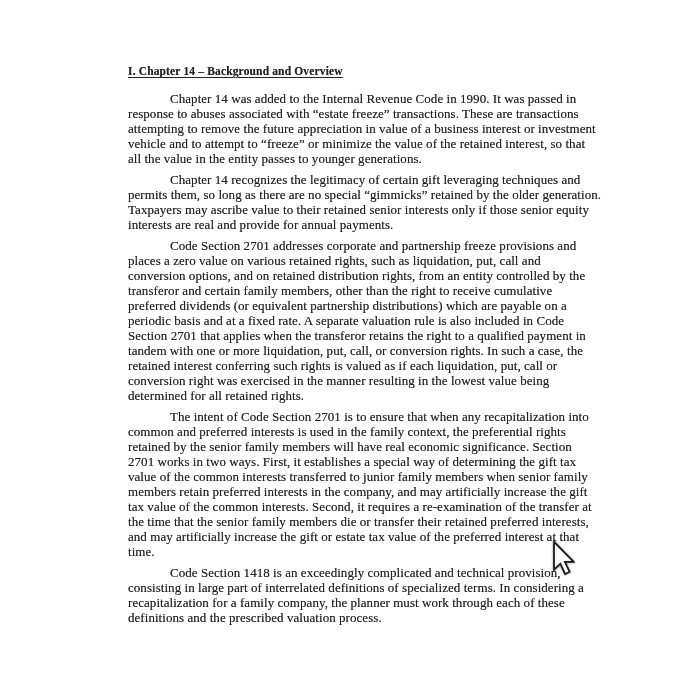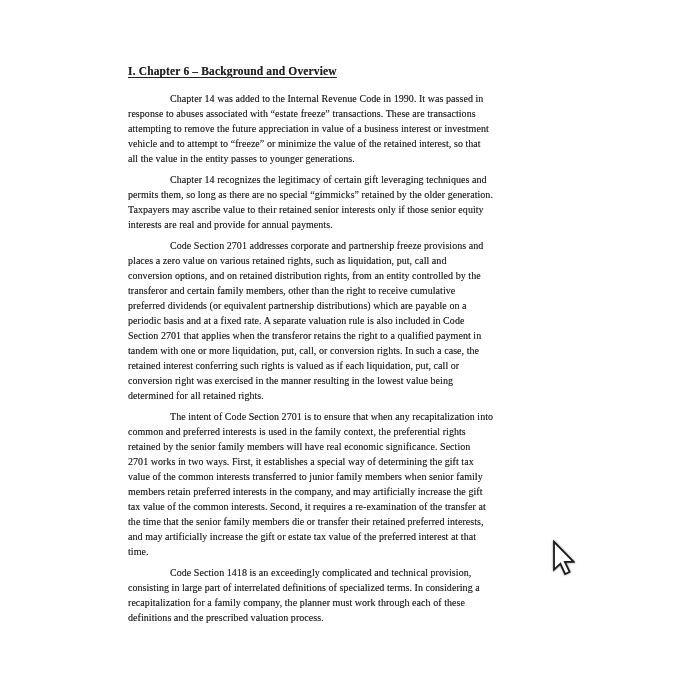--- a/index.html
+++ b/index.html
@@ -30,21 +30,21 @@
     font-size: 11.5px;
     line-height: 15px;
     font-weight: bold;
     text-decoration: underline;
     text-underline-offset: 2px;
     letter-spacing: 0.15px;
     white-space: pre;
   }
   .para {
     margin: 0 0 6px 0;
-    font-size: 10px;
+    font-size: 13px;
     line-height: 15px;
     text-indent: 42px;
     white-space: pre;
     letter-spacing: 0.05px;
   }
   .cursor {
     position: absolute;
     left: 552px;
     top: 540px;
     width: 23px;
@@ -52,21 +52,21 @@
     pointer-events: none;
     filter: drop-shadow(0 0 1px rgba(60,60,60,0.65)) blur(0.3px);
   }
 </style>
 </head>
 <body>
 
 <div class="viewport">
 
   <div class="content">
-    <h1 class="doc-heading">I. Chapter 6 – Background and Overview</h1>
+    <h1 class="doc-heading">I. Chapter 14 – Background and Overview</h1>
     <div>
         <p class="para">Chapter 14 was added to the Internal Revenue Code in 1990. It was passed in
 response to abuses associated with “estate freeze” transactions. These are transactions
 attempting to remove the future appreciation in value of a business interest or investment
 vehicle and to attempt to “freeze” or minimize the value of the retained interest, so that
 all the value in the entity passes to younger generations.</p>
         <p class="para">Chapter 14 recognizes the legitimacy of certain gift leveraging techniques and
 permits them, so long as there are no special “gimmicks” retained by the older generation.
 Taxpayers may ascribe value to their retained senior interests only if those senior equity
 interests are real and provide for annual payments.</p>

